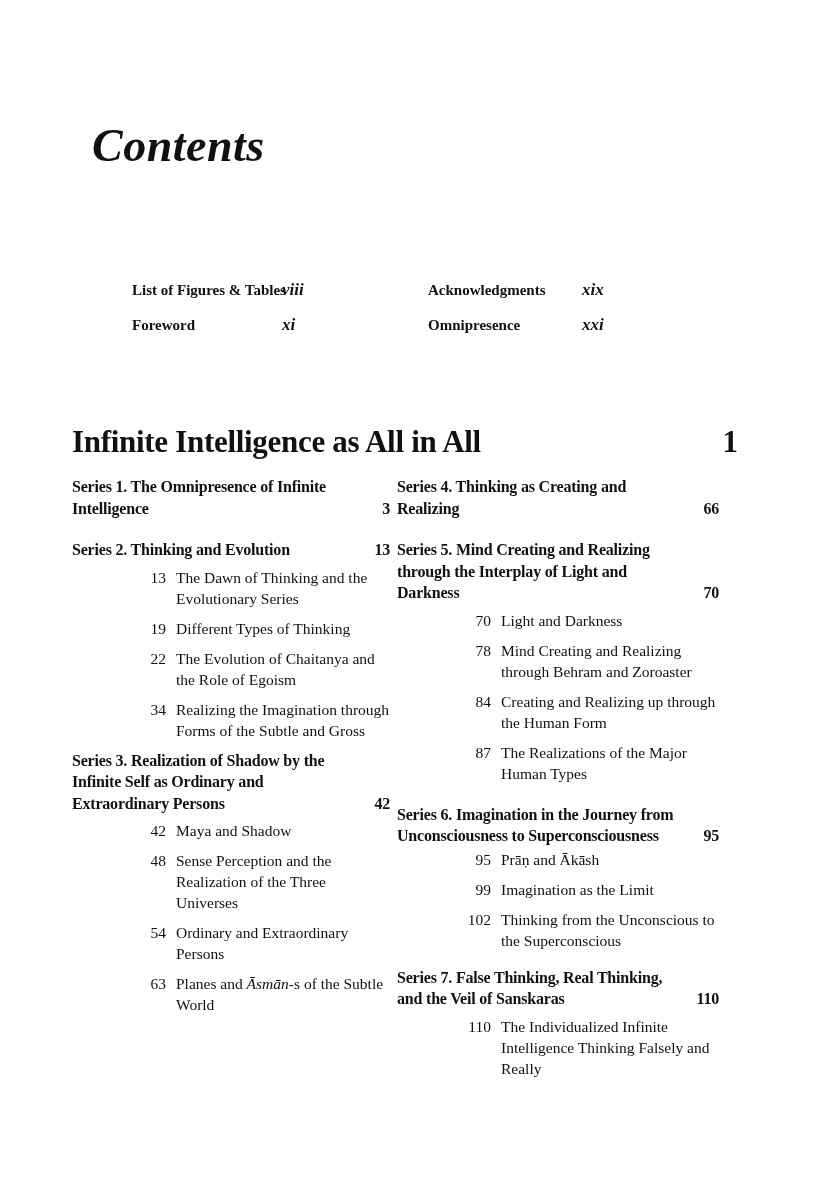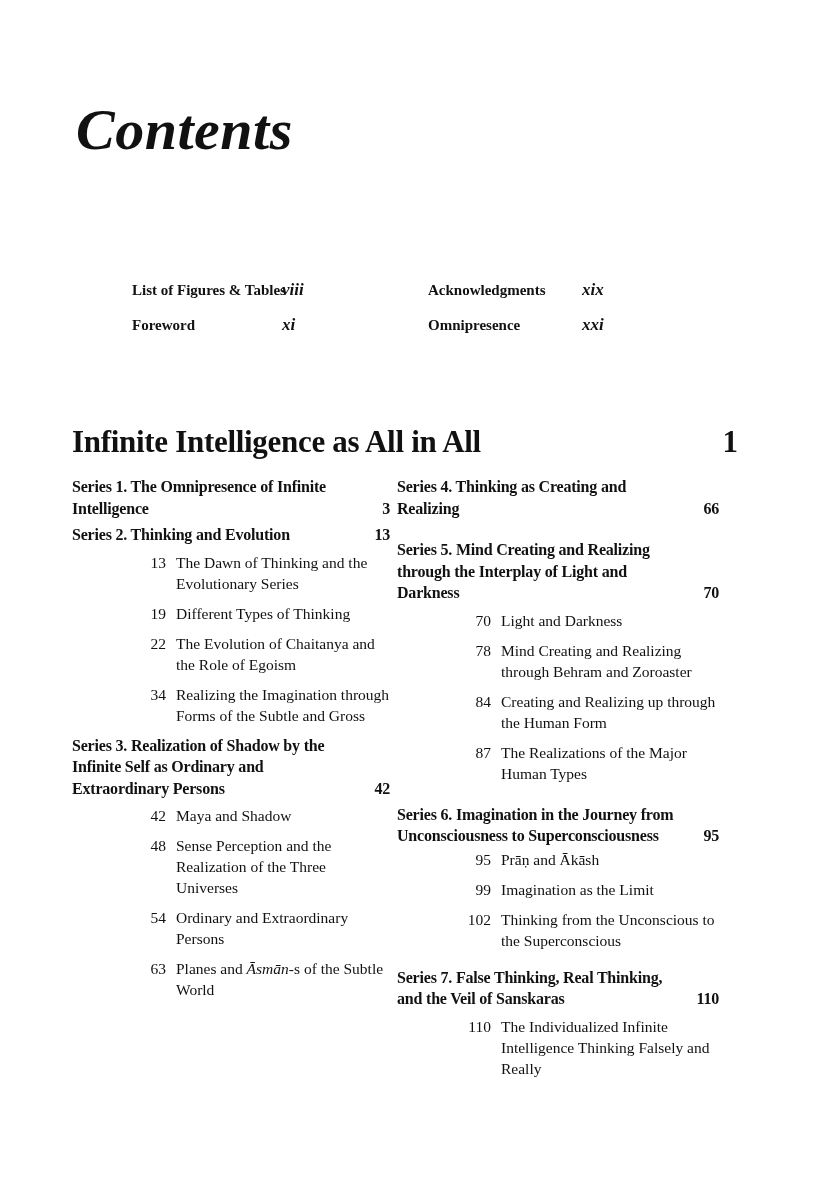--- a/index.html
+++ b/index.html
@@ -12,25 +12,25 @@
       height: 1200px;
       position: relative;
       overflow: hidden;
       color: #111111;
       font-family: "Liberation Serif", "DejaVu Serif", serif;
     }
     .page-title {
       position: absolute;
       left: 76px;
       top: 100px;
-      font-size: 58px;
+      font-size: 46px;
       font-weight: bold;
       font-style: italic;
       letter-spacing: 0.5px;
-      margin: 0;
+      margin: 16px;
       line-height: 60px;
     }
     .front-matter {
       position: absolute;
       left: 132px;
       top: 278px;
       width: 552px;
     }
     .fm-row {
       position: relative;
@@ -160,21 +160,21 @@
   </div>
 </div>
 
 <div class="part-heading">
   <span class="part-title">Infinite Intelligence as All in All</span>
   <span class="part-page">1</span>
 </div>
 
 <div class="column col-left">
 
-  <div class="series" style="margin-bottom:5px;">
+  <div class="series" style="margin-bottom:20px;">
     <div class="series-head">
       <span>Series 1.  The Omnipresence of Infinite Intelligence</span>
       <span class="series-page">3</span>
     </div>
   </div>
 
   <div class="series" style="margin-bottom:8px;">
     <div class="series-head">
       <span>Series 2.  Thinking and Evolution</span>
       <span class="series-page">13</span>

